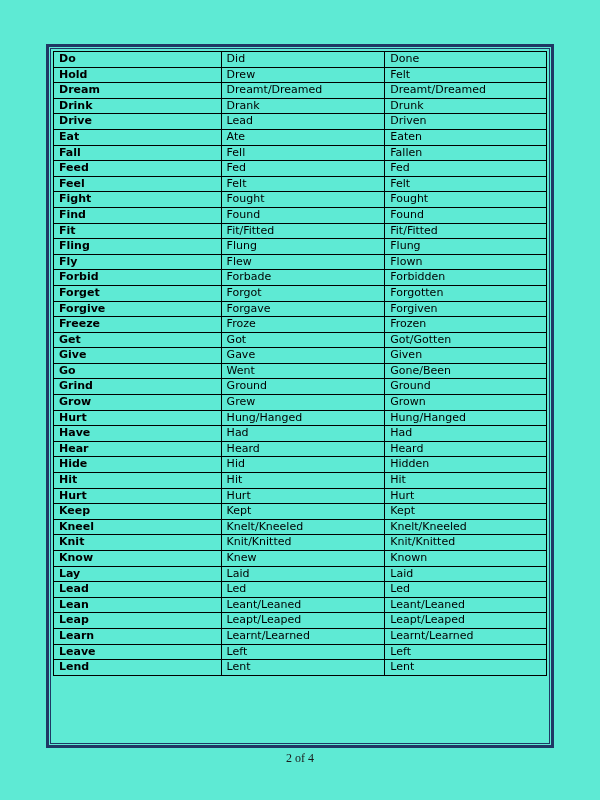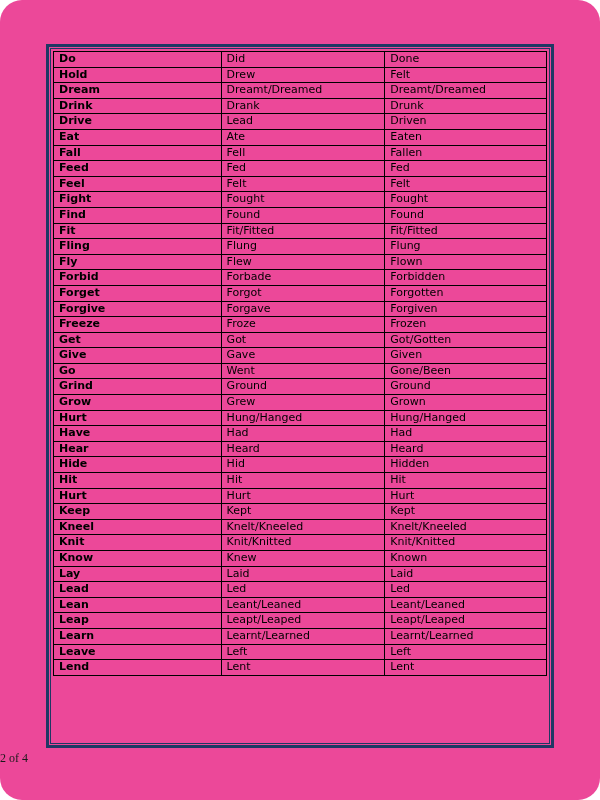--- a/index.html
+++ b/index.html
@@ -4,24 +4,23 @@
 <style>
   html, body {
     margin: 0;
     padding: 0;
     background: #ffffff;
   }
   .page {
     position: relative;
     width: 600px;
     height: 800px;
-    background: #ec4899;
+    background: #5eead4;
     font-family: "DejaVu Sans", sans-serif;
     overflow: hidden;
-    border-radius: 22px;
   }
   .frame-outer {
     position: absolute;
     left: 46px;
     top: 44px;
     width: 508px;
     height: 704px;
     box-sizing: border-box;
     border: 3px solid var(--frame-color, #1f3864);
     padding: 1px;
@@ -53,21 +52,21 @@
     font-weight: bold;
   }
   .col-base   { width: 34.0%; }
   .col-past   { width: 33.2%; }
   .col-part   { width: 32.8%; }
   .footer {
     position: absolute;
     left: 0;
     right: 0;
     top: 751px;
-    text-align: left;
+    text-align: center;
     font-family: "Liberation Serif", serif;
     font-size: 12px;
     color: #1a1a1a;
   }
 </style>
 </head>
 <body>
 
 <div class="page">
   <div class="frame-outer">

